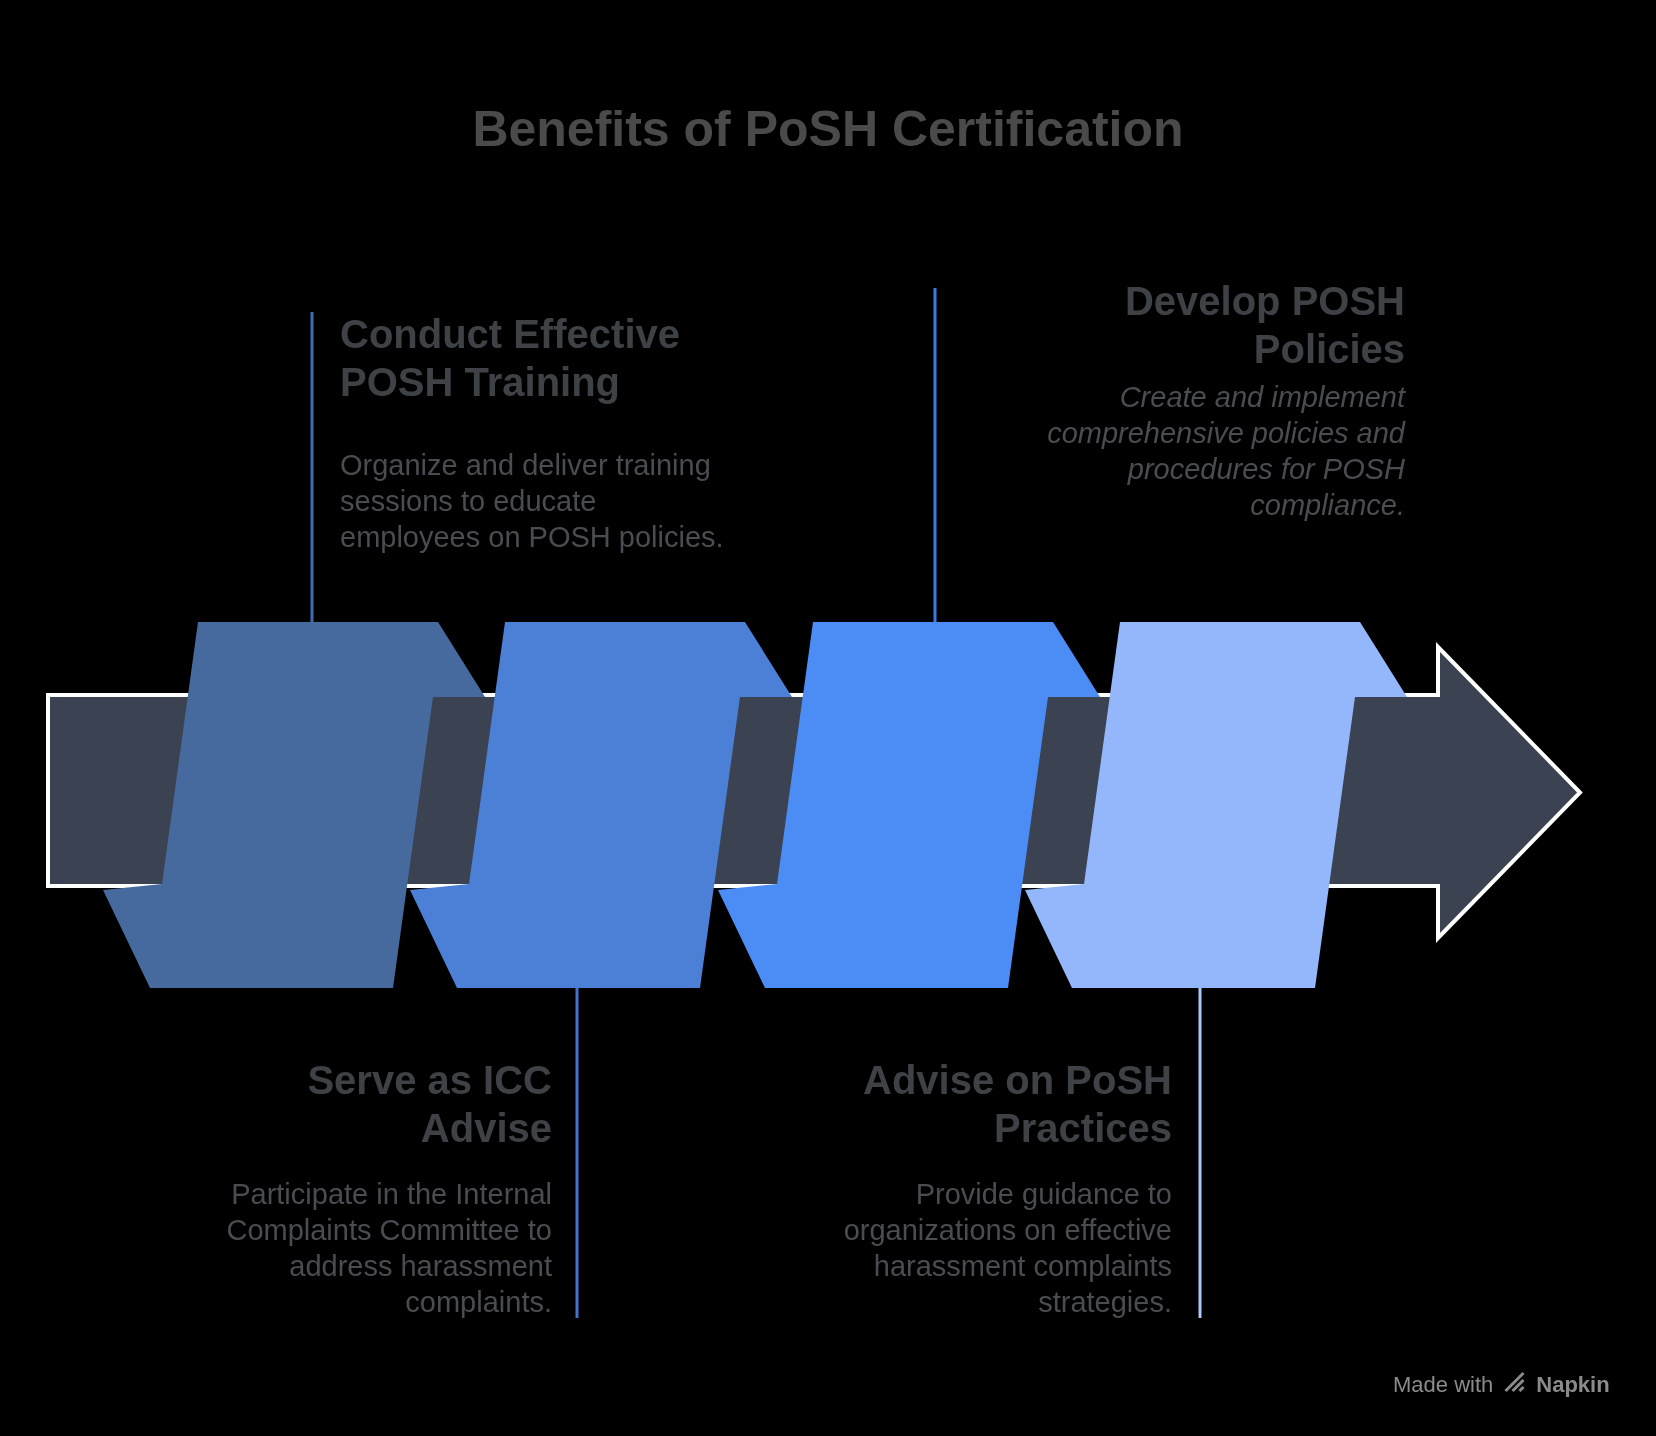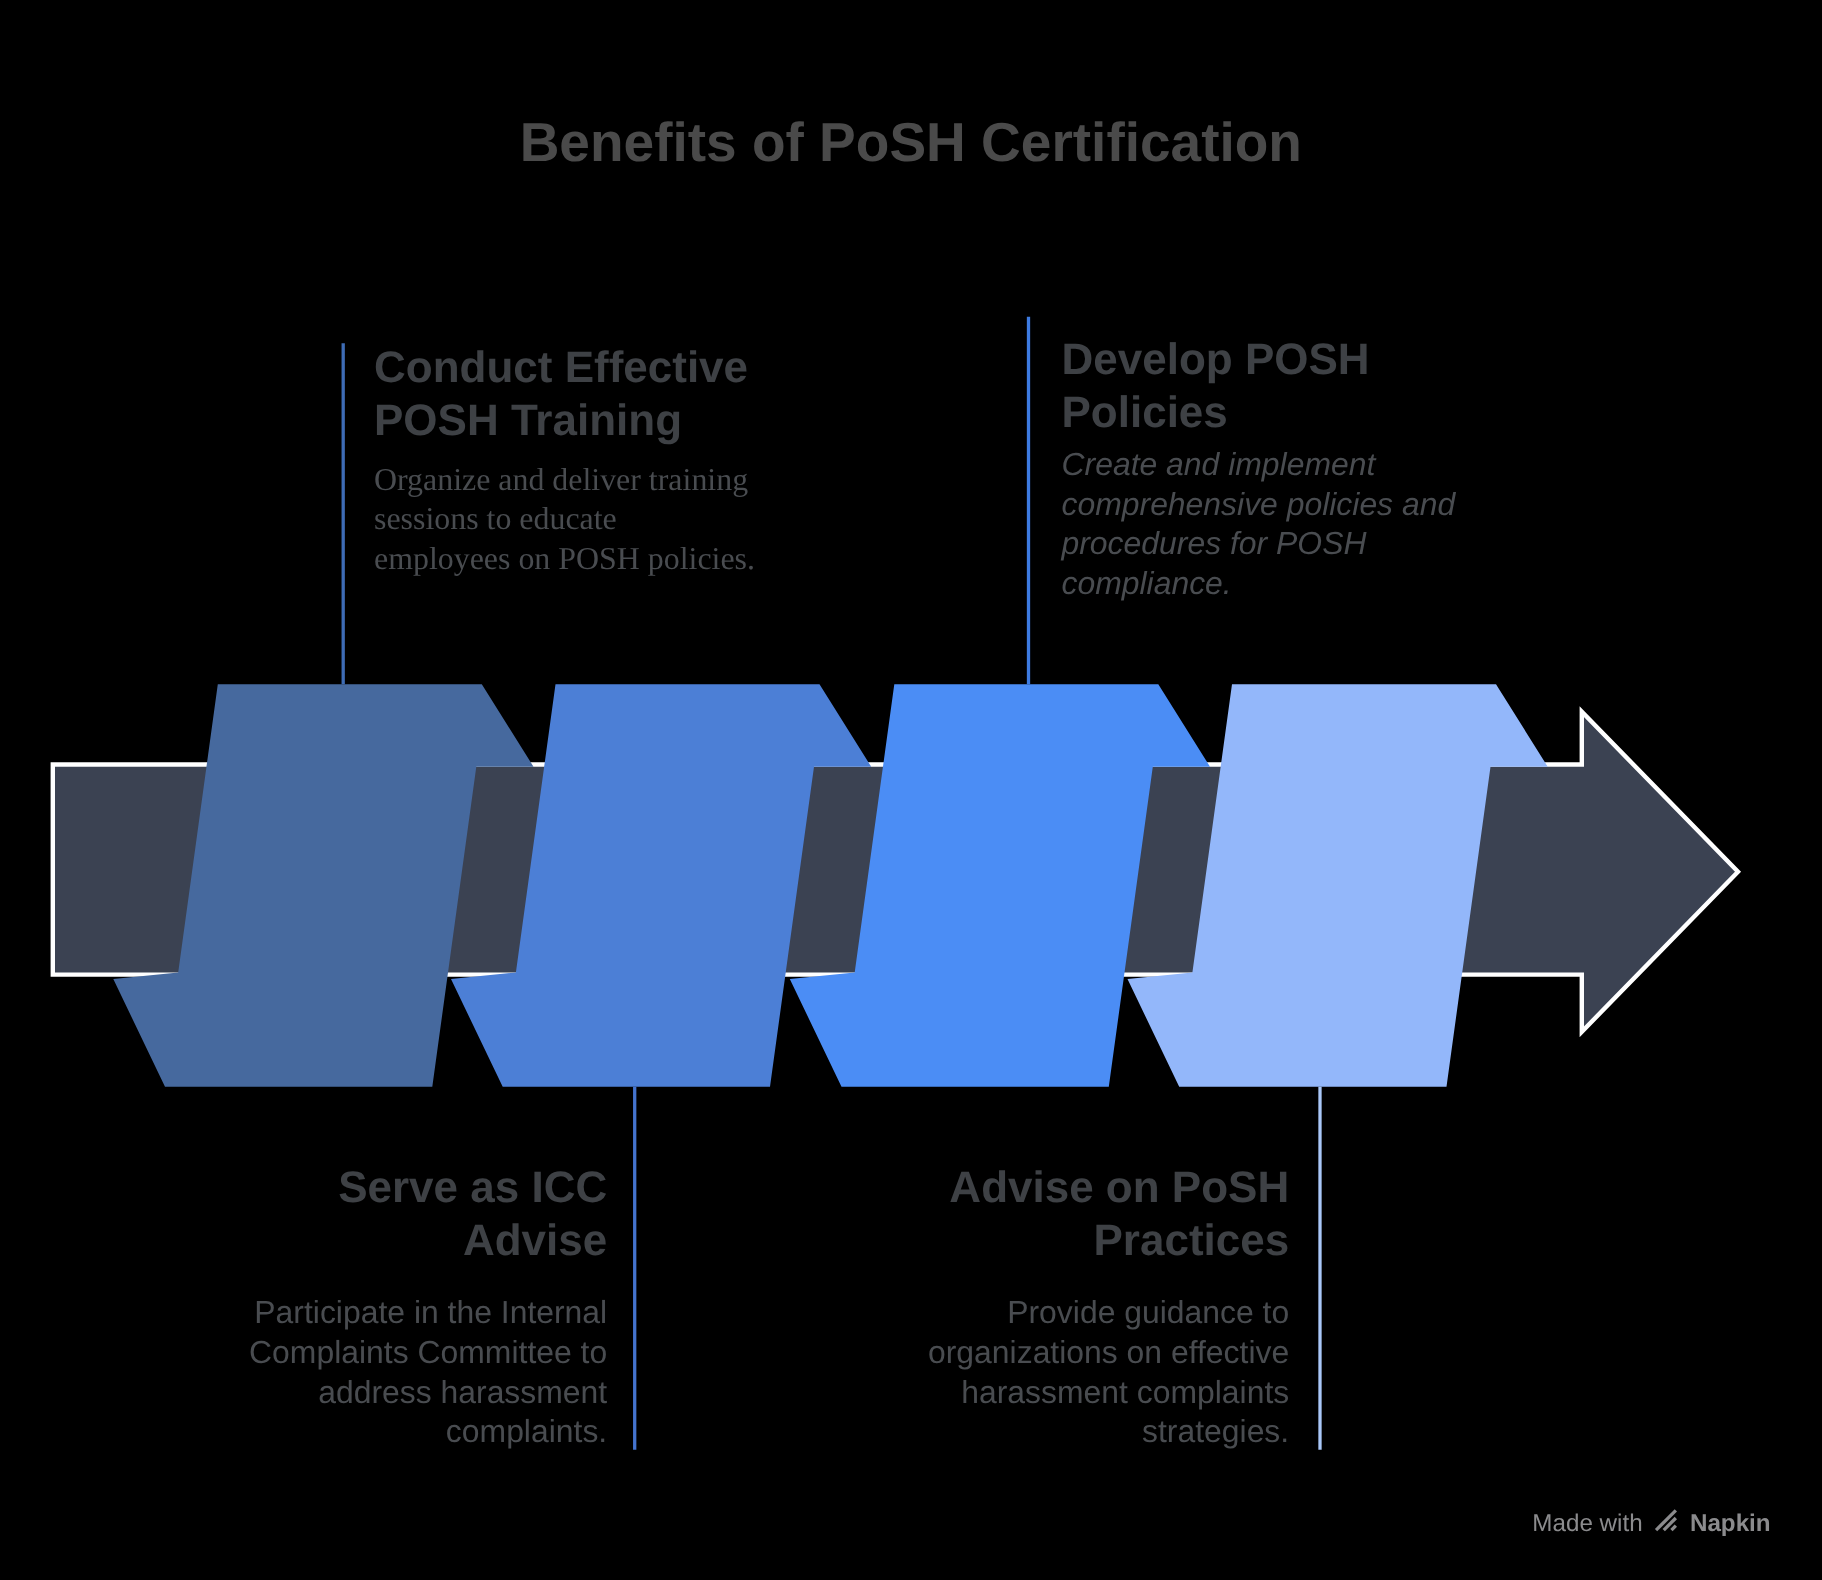--- a/index.html
+++ b/index.html
@@ -42,22 +42,22 @@
     font-weight: 700;
     color: var(--heading_color, #3e4145);
   }
   .block .body {
     font-size: 29px;
     line-height: 36px;
     font-weight: 400;
     color: var(--body_color, #494c50);
   }
   .b1 { left: 340px; top: 310px; text-align: left; }
-  .b1 .body { margin-top: 12px; font-family: Liberation Serif, serif; }
-  .b2 { left: 965px; top: 303px; text-align: left; }
+  .b1 .body { margin-top: 41px; }
+  .b2 { left: 965px; top: 277px; text-align: right; }
   .b2 .body { margin-top: 6px; font-style: italic; }
   .b3 { left: 112px; top: 1056px; text-align: right; }
   .b3 .body { margin-top: 24px; }
   .b4 { left: 732px; top: 1056px; text-align: right; }
   .b4 .body { margin-top: 24px; }
   .footer {
     position: absolute;
     left: 1393px;
     top: 1371px;
     height: 28px;

